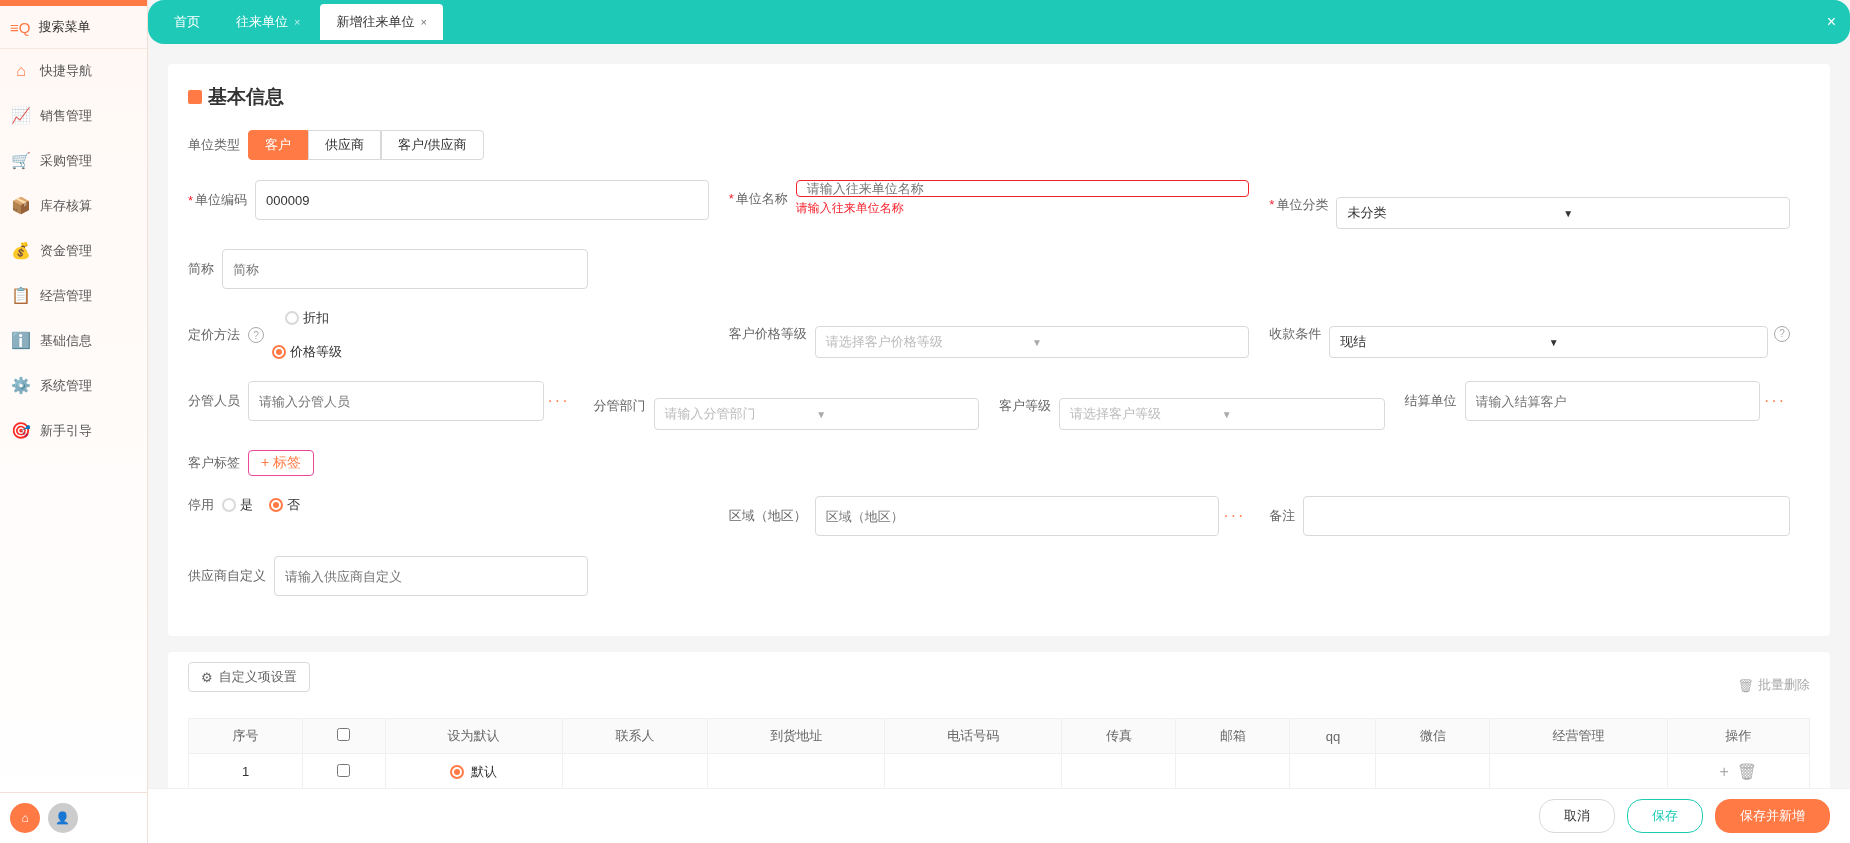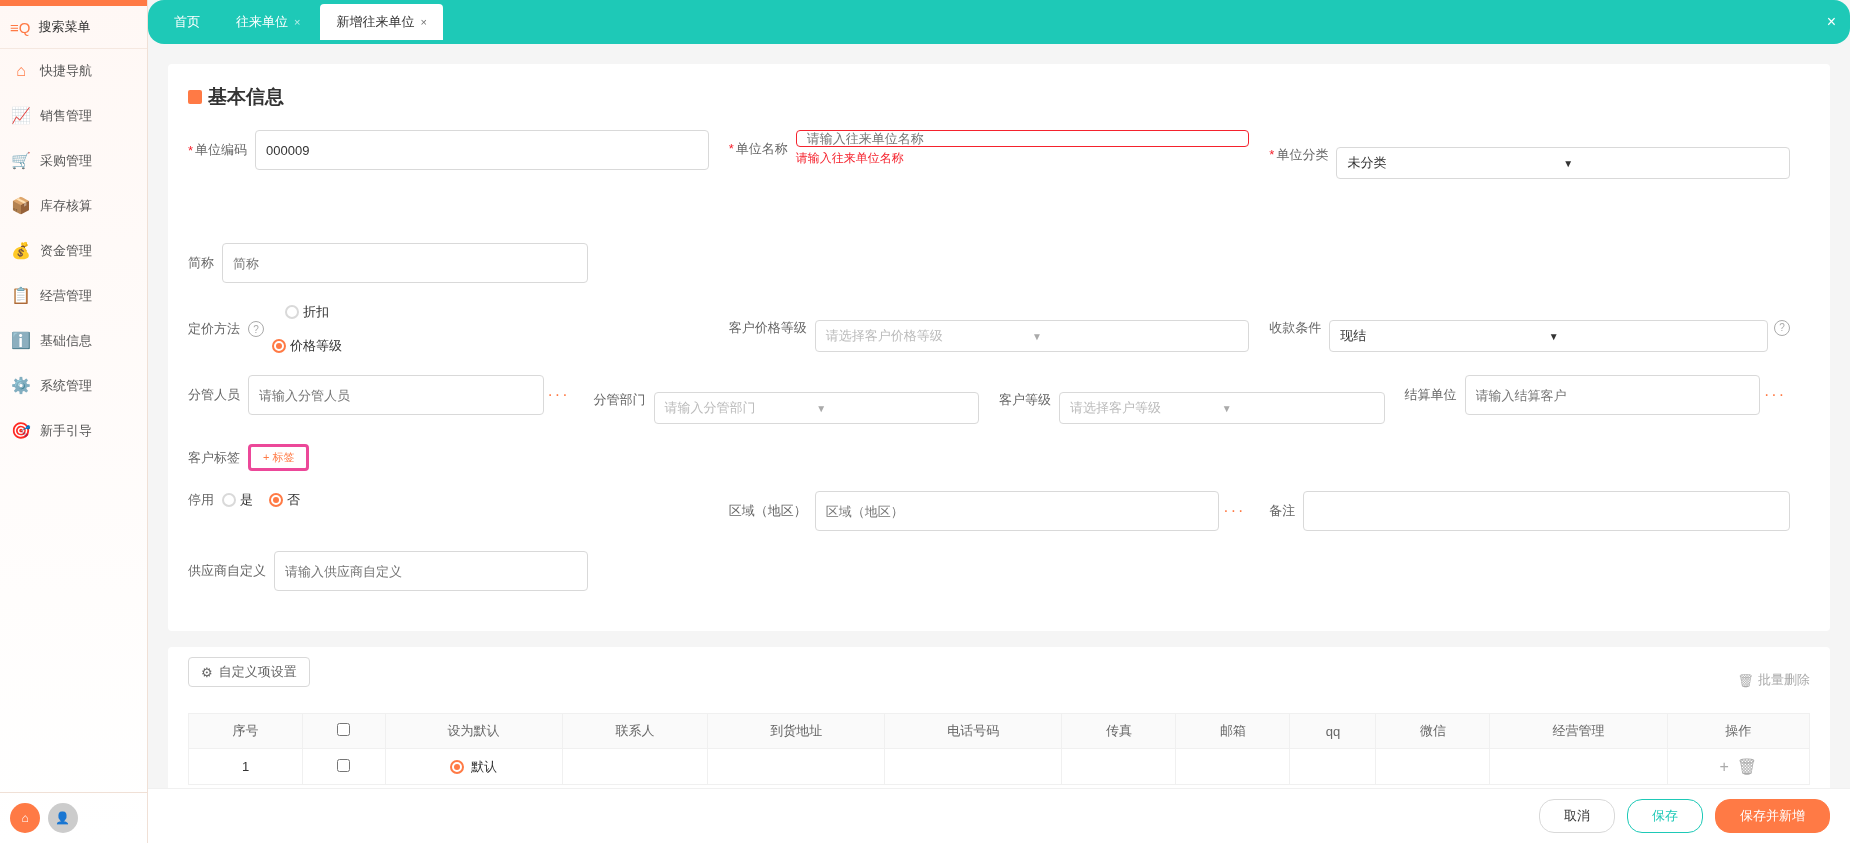--- a/index.html
+++ b/index.html
@@ -109,21 +109,21 @@
     .radio-group { display: flex; align-items: center; gap: 16px; }
     .radio-item { display: flex; align-items: center; gap: 4px; cursor: pointer; font-size: 13px; color: #333; }
     .radio-circle {
       width: 14px; height: 14px; border-radius: 50%; border: 2px solid #d9d9d9; display: flex; align-items: center; justify-content: center;
     }
     .radio-circle.checked { border-color: #ff7a45; }
     .radio-dot { width: 6px; height: 6px; border-radius: 50%; background: #ff7a45; }
 
     
     .tag-add {
-      display: inline-flex; align-items: center; padding: 3px 12px; border: 3px solid #ec4899; border-radius: 4px; color: #ff7a45; cursor: pointer; font-size: 11px; gap: 4px;
+      display: inline-flex; align-items: center; padding: 3px 12px; border: 1px solid #ec4899; border-radius: 4px; color: #ff7a45; cursor: pointer; font-size: 14px; gap: 4px;
     }
 
     
     .more-btn { color: #ff7a45; cursor: pointer; padding: 0 4px; font-size: 16px; letter-spacing: 2px; }
 
     
     .help-icon { width: 16px; height: 16px; border-radius: 50%; border: 1px solid #aaa; display: flex; align-items: center; justify-content: center; font-size: 10px; color: #aaa; cursor: pointer; }
 
     
     .table-section { background: #fff; border-radius: 4px; padding: 10px 20px; }
@@ -224,20 +224,30 @@
   </div>
 
   <div class="content">
     <div class="form-card">
 
       <div class="section-title">
         <span class="icon-square"></span>
         <span>基本信息</span>
       </div>
 
+      <div class="form-row">
+        <div class="form-field">
+          <span class="form-label">单位类型</span>
+          <div class="unit-type-group">
+            <button class="unit-btn active">客户</button>
+            <button class="unit-btn">供应商</button>
+            <button class="unit-btn">客户/供应商</button>
+          </div>
+        </div>
+      </div>
 
       <div class="form-row">
         <div class="form-field">
           <span class="required">*</span>
           <span class="form-label">单位编码</span>
           <input class="form-control" type="text" value="000009" style="">
         </div>
         <div class="form-field">
           <span class="required">*</span>
           <span class="form-label">单位名称</span>
@@ -250,21 +260,21 @@
           <span class="required">*</span>
           <span class="form-label">单位分类</span>
           <div class="form-select has-value">
             <span>未分类</span>
             <span class="arrow">▼</span>
           </div>
         </div>
       </div>
 
       <div class="form-row">
-        <div class="form-field" style="max-width: 420px; margin-top: 44px;">
+        <div class="form-field" style="max-width: 420px;">
           <span class="form-label">简称</span>
           <input class="form-control" type="text" placeholder="简称" style="">
         </div>
       </div>
 
       <div class="form-row">
         <div class="form-field">
           <span class="form-label">定价方法</span>
           <span class="help-icon">?</span>
           <div class="radio-group" style="margin-left: 8px; flex-direction: column;">

